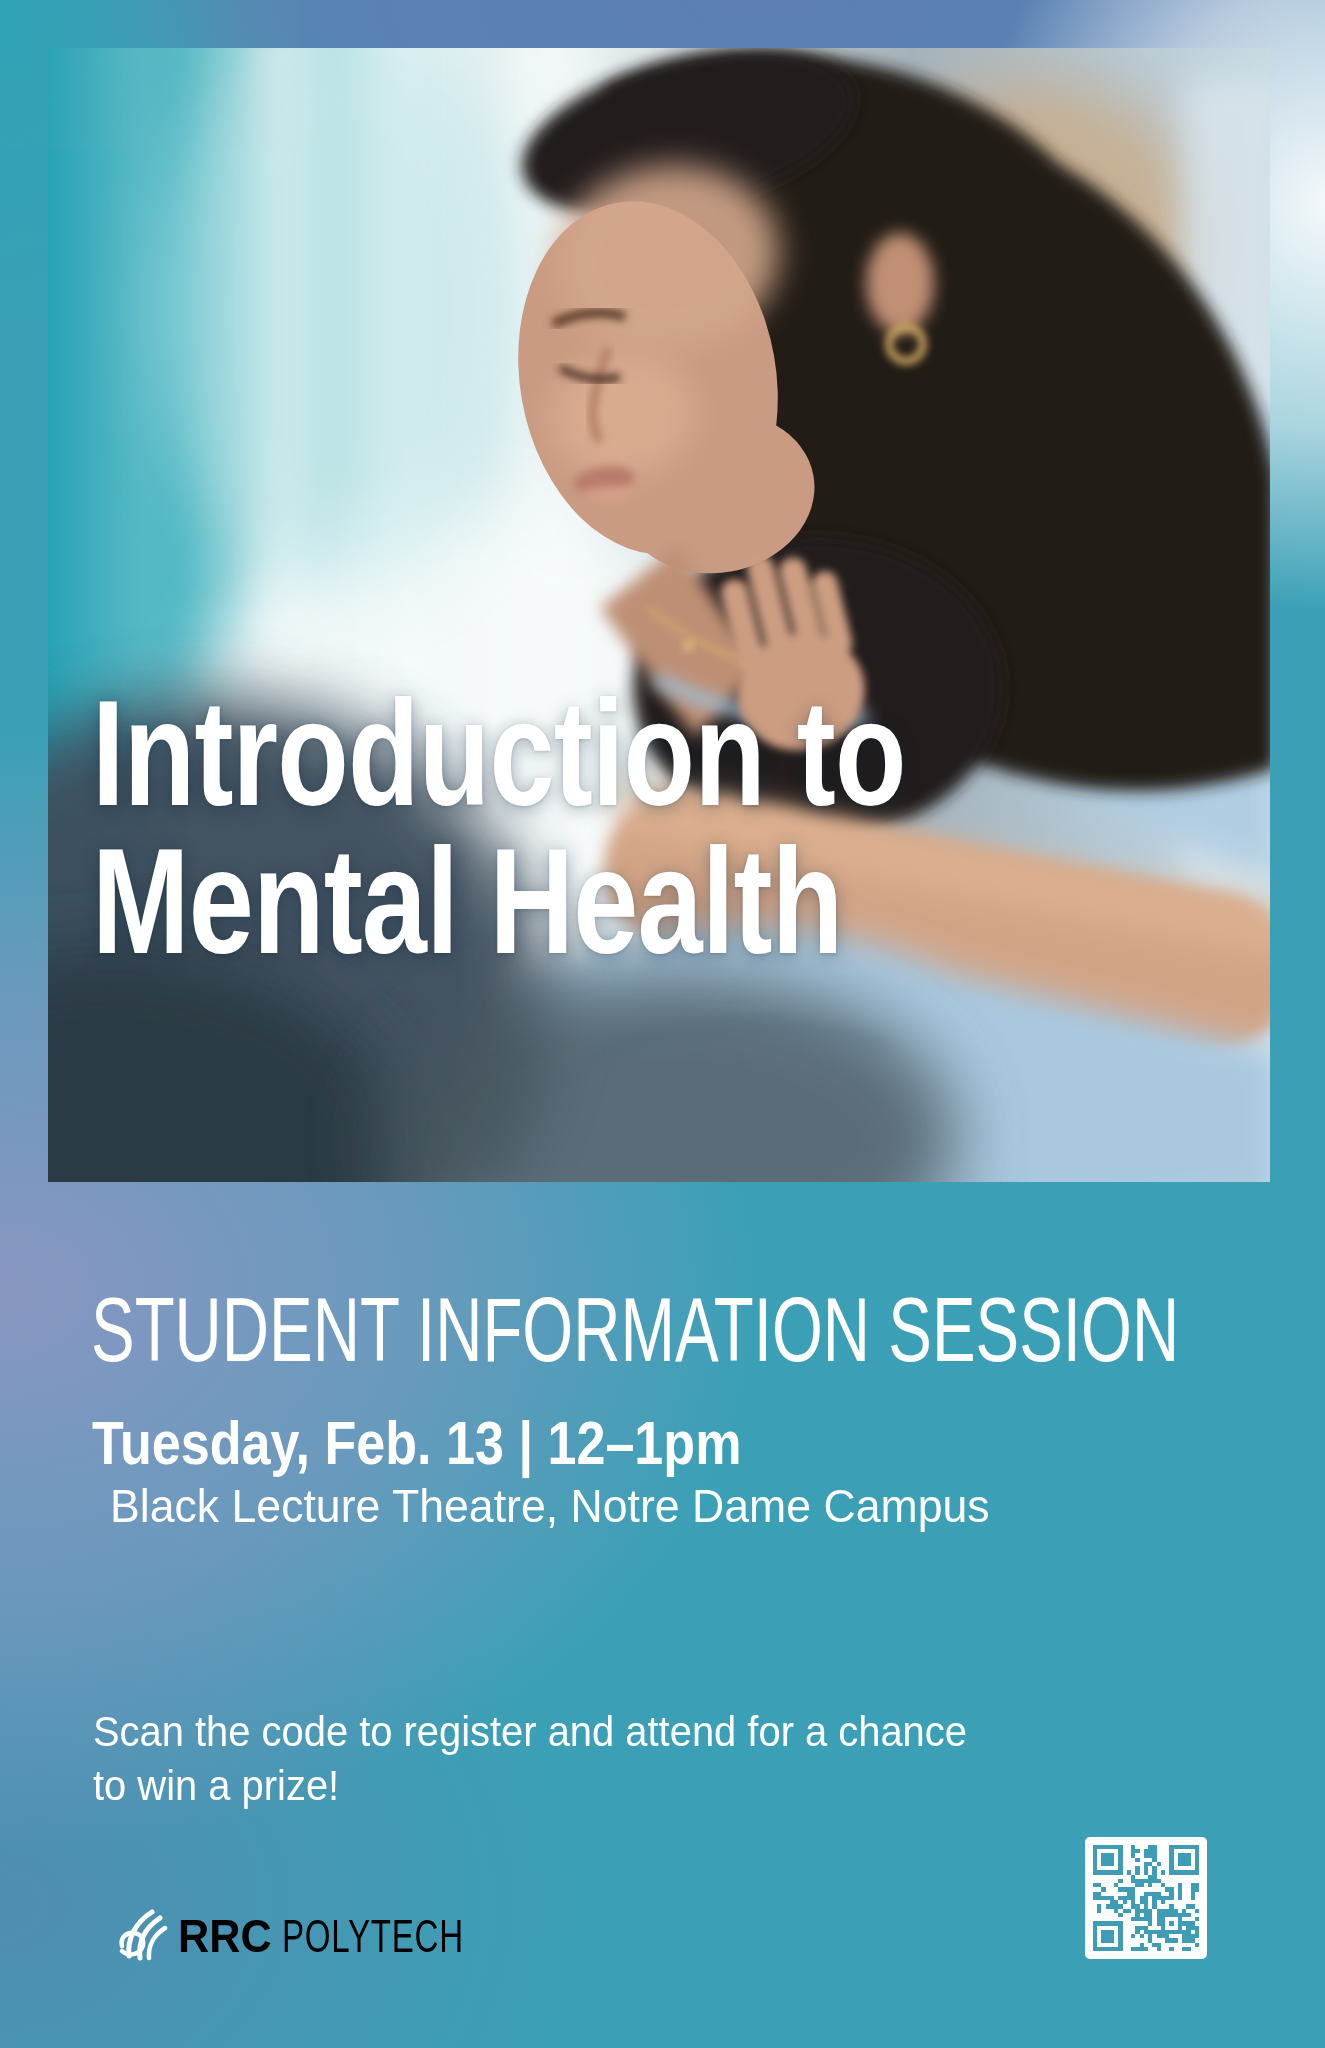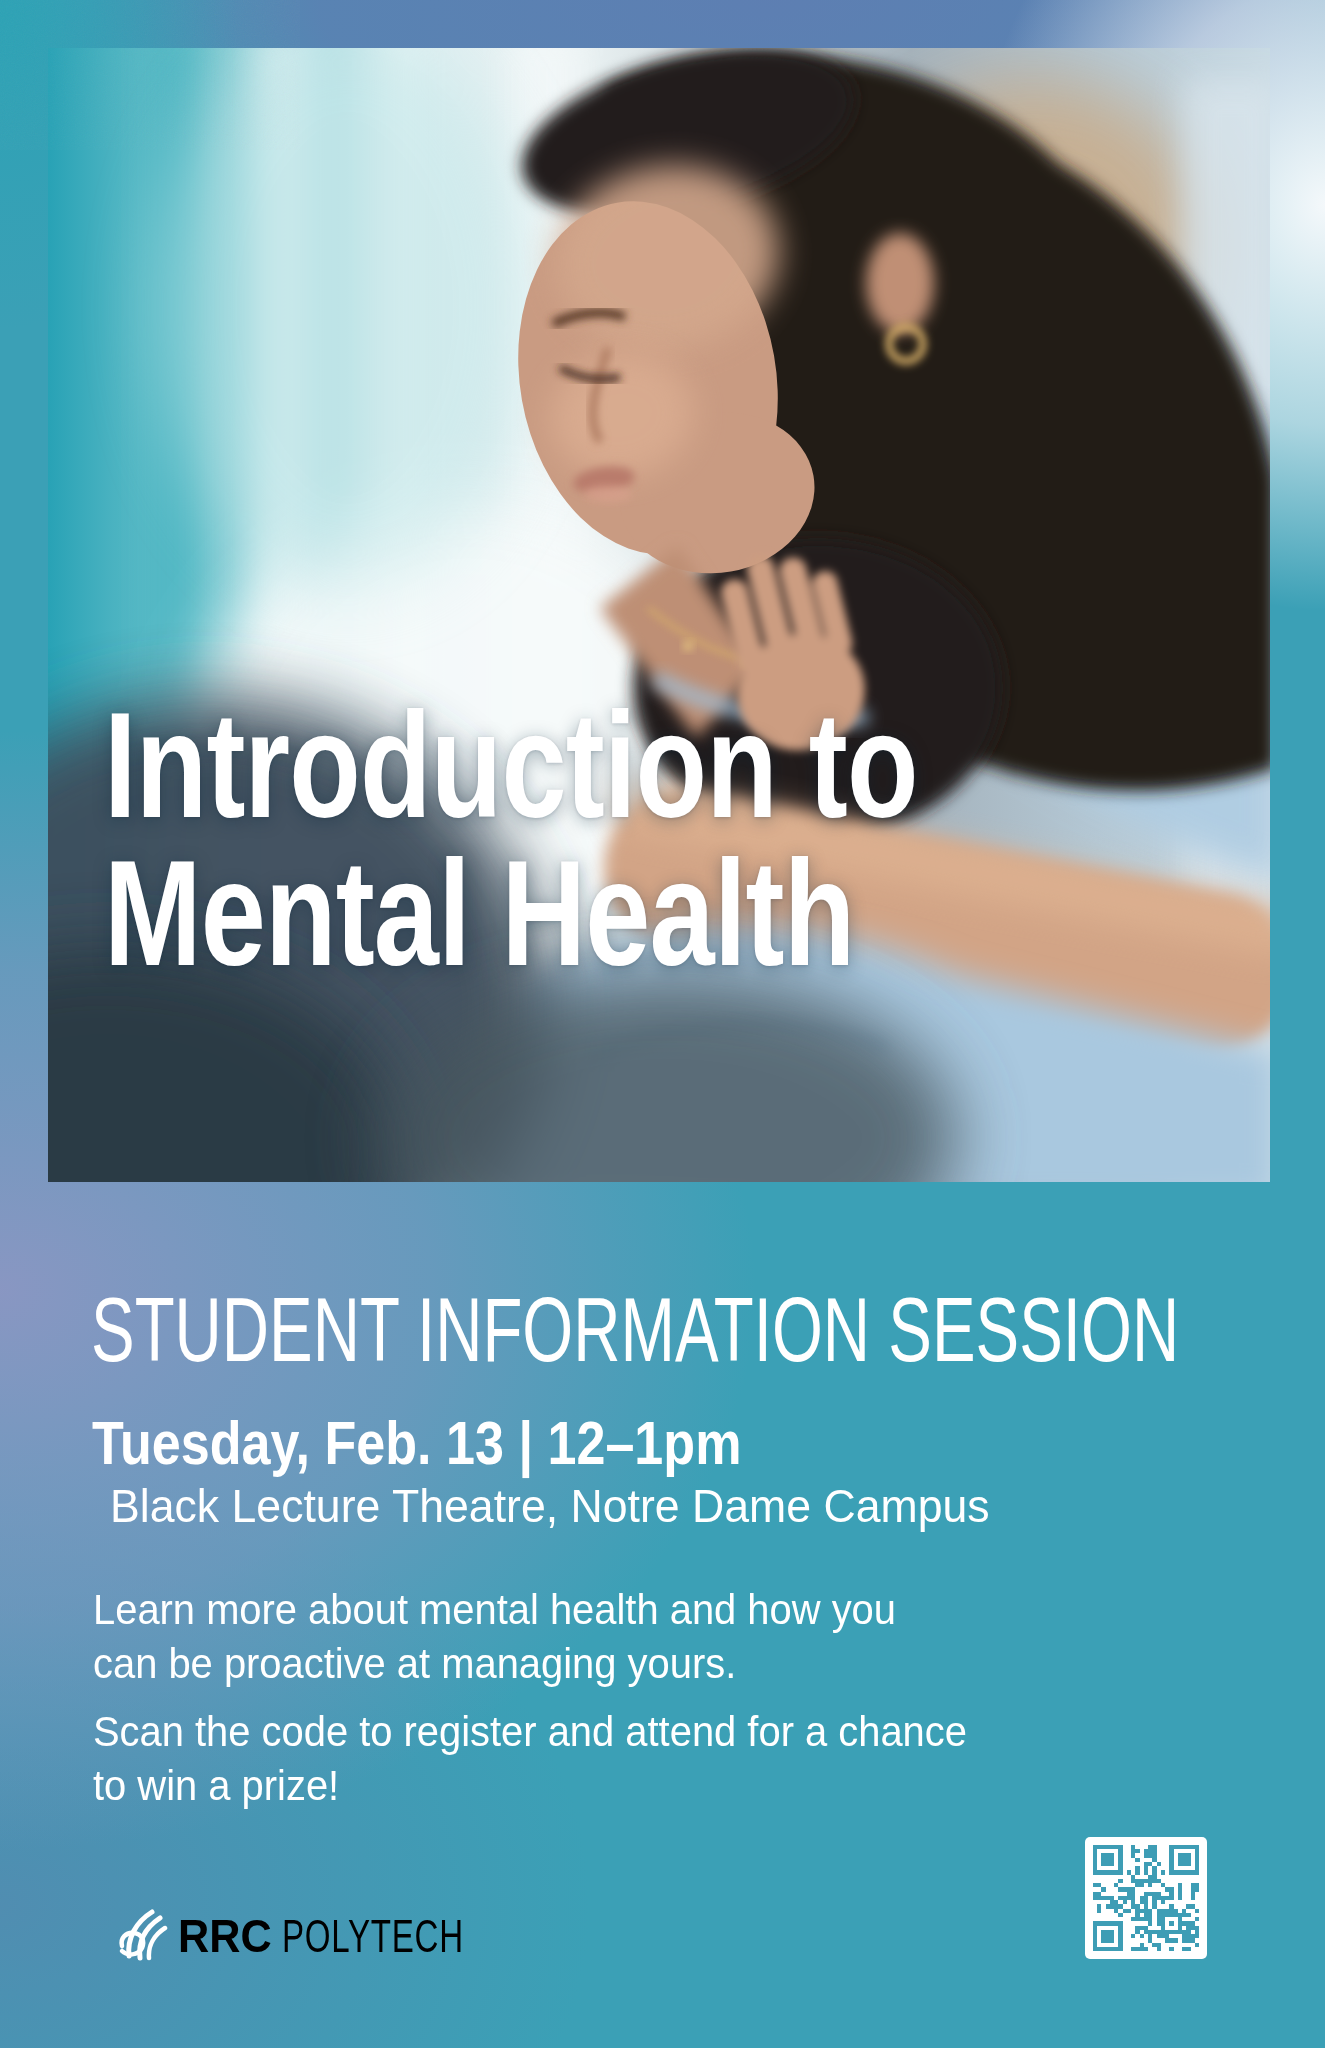--- a/index.html
+++ b/index.html
@@ -141,42 +141,38 @@
 
       <path d="M470,930 C620,862 770,862 910,926 L1230,1005 L1230,1154 L410,1154 Z" fill="#A9C8DF" filter="url(#b16)"></path>
       <path d="M540,1010 C640,970 740,966 840,1000" fill="none" stroke="#7FA6C4" stroke-width="12" opacity="0.6" filter="url(#b8)"></path>
 
       <ellipse cx="160" cy="960" rx="340" ry="310" fill="#3D4E5B" opacity="0.96" filter="url(#b35)"></ellipse>
       <ellipse cx="60" cy="1110" rx="300" ry="210" fill="#2C3A44" filter="url(#b35)"></ellipse>
       <ellipse cx="620" cy="1090" rx="290" ry="165" fill="#46565F" opacity="0.8" filter="url(#b35)"></ellipse>
     </svg>
   </div>
 
-  <h1 class="txt title" style="margin:16px;">
+  <h1 class="txt title" style="margin:4px;">
     <span class="cond">
       <span>Introduction to</span><br>
       <span>Mental Health</span>
     </span>
   </h1>
 
   <div class="txt subtitle">
     <span class="cond">STUDENT INFORMATION SESSION</span>
   </div>
 
   <div class="txt datetime">
     <span class="cond">Tuesday, Feb. 13 | 12–1pm</span>
   </div>
   <div class="txt location">
     <span class="cond">Black Lecture Theatre, Notre Dame Campus</span>
   </div>
 
-  <div class="txt para p1">
-    <div><span class="cond">Learn more about mental health and how you</span></div>
-    <div><span class="cond">can be proactive at managing yours.</span></div>
-  </div>
   <div class="txt para p2">
     <div><span class="cond">Scan the code to register and attend for a chance</span></div>
     <div><span class="cond">to win a prize!</span></div>
   </div>
 
   <div class="qr">
     <svg id="qrsvg" viewBox="0 0 25 25">
         <g fill="#3E9DB5">
           <rect x="0" y="0" width="1" height="1"></rect>
           <rect x="0" y="1" width="1" height="1"></rect>

